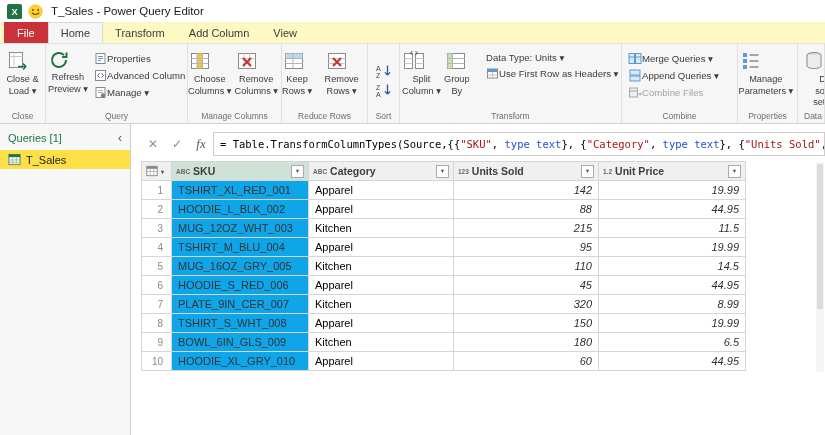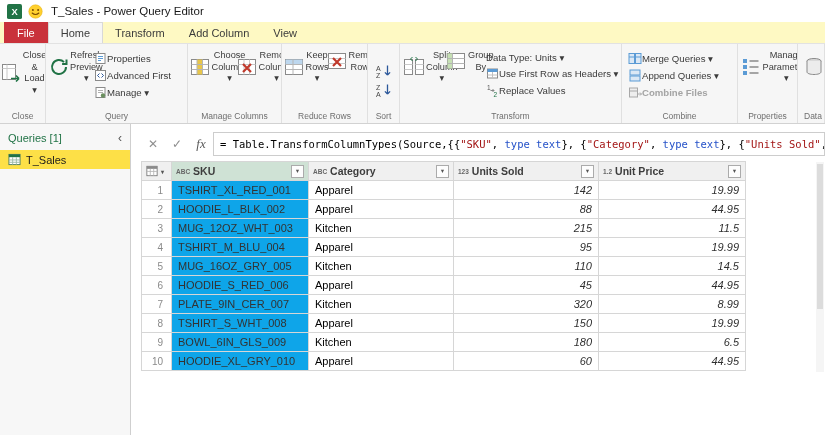--- a/index.html
+++ b/index.html
@@ -17,25 +17,25 @@
   .file-tab { background:#c9323b; color:#fff; font-size:11px; display:flex; align-items:center;
     padding:0 13px; }
   .tab { font-size:11px; color:#3b3b3b; display:flex; align-items:center; padding:0 12px; }
   .tab.active { background:#f6f6f6; border:1px solid #d8d8d8; border-bottom:none; }
 
   
   .ribbon { height:80px; background:#f6f6f6; border-bottom:1px solid #d2d2d2; display:flex; }
   .rgroup { display:flex; flex-direction:column; border-right:1px solid #e0e0e0; overflow:hidden; }
   .rbody { flex:1; display:flex; align-items:flex-start; justify-content:center; padding-top:3px; }
   .glabel { font-size:8.5px; color:#6e6e6e; text-align:center; padding:1px 0 2px; white-space:nowrap; overflow:hidden; }
-  .bigbtn { display:flex; align-items:center; padding-top:2px; }
+  .bigbtn { display:flex; flex-direction:column; align-items:flex-start; padding-top:2px; }
   .blabel { font-size:9.2px; color:#3b3b3b; text-align:center; line-height:1.25; white-space:pre-line; margin-top:1px; }
   .smallcol { display:flex; flex-direction:column; gap:4px; padding-top:5px; }
   .smallbtn { display:flex; align-items:center; gap:0; font-size:9.6px; color:#3b3b3b; white-space:nowrap; }
-  .smallbtn.disabled .slabel { color:#a4a4a4;font-weight:bold; }
+  .smallbtn.disabled .slabel { color:#a4a4a4; }
   .slabel { font-size:9.6px; }
   .sortcol { display:flex; flex-direction:column; gap:5px; align-items:center; padding-top:6px; }
 
   
   .main { display:flex; height:311px; }
   .sidebar { width:131px; border-right:1px solid #cfcfcf; background:#f7f7f7; }
   .sb-header { display:flex; justify-content:space-between; align-items:center; padding:8px 8px 6px 8px; }
   .sb-title { font-size:11px; color:#217346; }
   .sb-collapse { font-size:12px; color:#555; line-height:10px; }
   .query-item { height:19px; display:flex; align-items:center; gap:5px; padding:0 8px; font-size:11px; color:#1c1c1c; }
@@ -145,21 +145,21 @@
               </span>
             <span class="slabel">Properties</span>
           </div>
           <div class="smallbtn">
             <span>
                 <svg width="13" height="13" viewBox="0 0 13 13">
                   <rect x="1.5" y="1.5" width="10" height="10" fill="#fff" stroke="#8a8a8a"></rect>
                   <path d="M5.5 4.5L3.5 6.5l2 2M7.5 4.5l2 2-2 2" fill="none" stroke="#2b579a"></path>
                 </svg>
               </span>
-            <span class="slabel">Advanced First</span>
+            <span class="slabel">Advanced Column</span>
           </div>
           <div class="smallbtn">
             <span>
                 <svg width="13" height="13" viewBox="0 0 13 13">
                   <rect x="2" y="1.5" width="9" height="10" fill="#fff" stroke="#8a8a8a"></rect>
                   <path d="M4 4.5h5M4 6.5h5" stroke="#b0b0b0"></path>
                   <circle cx="9" cy="9.5" r="2.2" fill="#6a8f5f"></circle>
                 </svg>
               </span>
             <span class="slabel">Manage ▾</span>
@@ -276,30 +276,20 @@
           </div>
           <div class="smallbtn">
             <span>
                 <svg width="13" height="13" viewBox="0 0 13 13">
                   <rect x="1.5" y="2" width="10" height="9" fill="#fff" stroke="#8a8a8a"></rect>
                   <rect x="1.5" y="2" width="10" height="3" fill="#5b9bd5"></rect>
                   <path d="M1.5 8h10M6.5 5v6" stroke="#c0c0c0"></path>
                 </svg>
               </span>
             <span class="slabel">Use First Row as Headers ▾</span>
-          </div>
-          <div class="smallbtn">
-            <span>
-                <svg width="13" height="13" viewBox="0 0 13 13">
-                  <text x="1" y="6" font-size="6.5" fill="#555" font-family="sans-serif">1</text>
-                  <path d="M4.5 6.5h3.5m0 0L6.5 5M8 6.5L6.5 8" stroke="#888" fill="none"></path>
-                  <text x="7.5" y="12.5" font-size="6.5" fill="#217346" font-family="sans-serif">2</text>
-                </svg>
-              </span>
-            <span class="slabel">Replace Values</span>
           </div>
         </div>
       </div>
       <div class="glabel">Transform</div>
     </div>
 
     <div class="rgroup" style="width:116px">
       <div class="rbody" style="justify-content:flex-start;padding-left:6px">
         <div class="smallcol">
           <div class="smallbtn">

